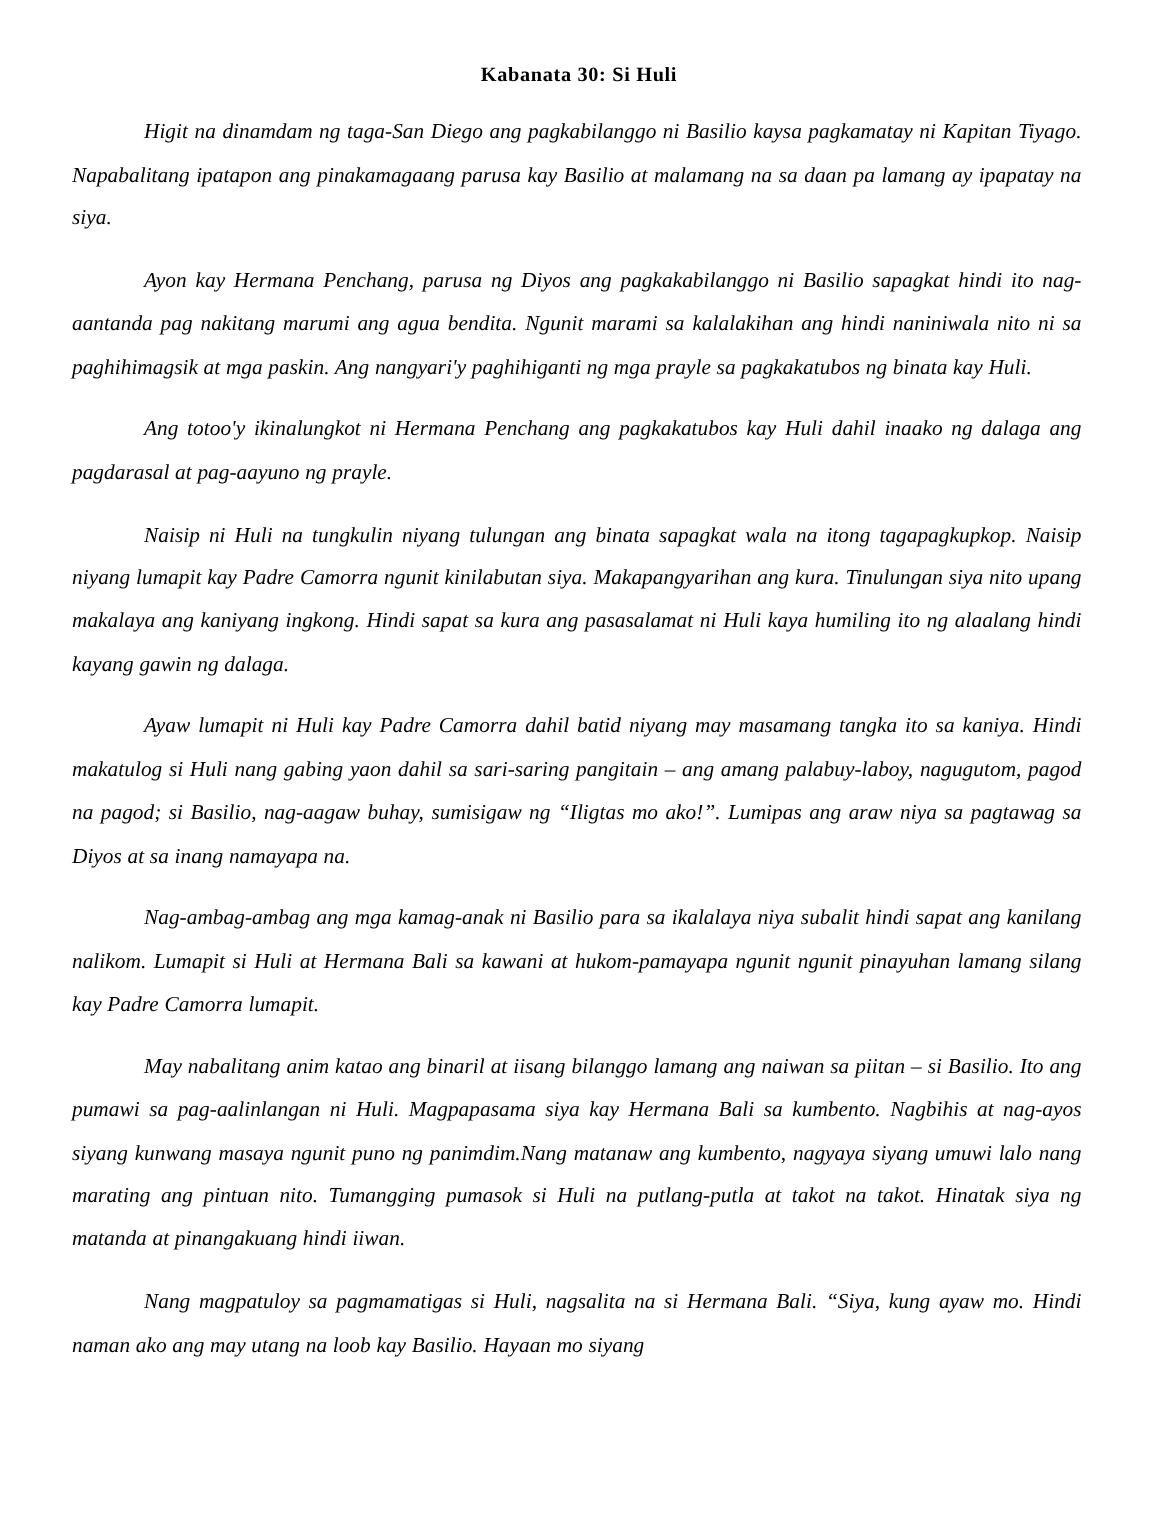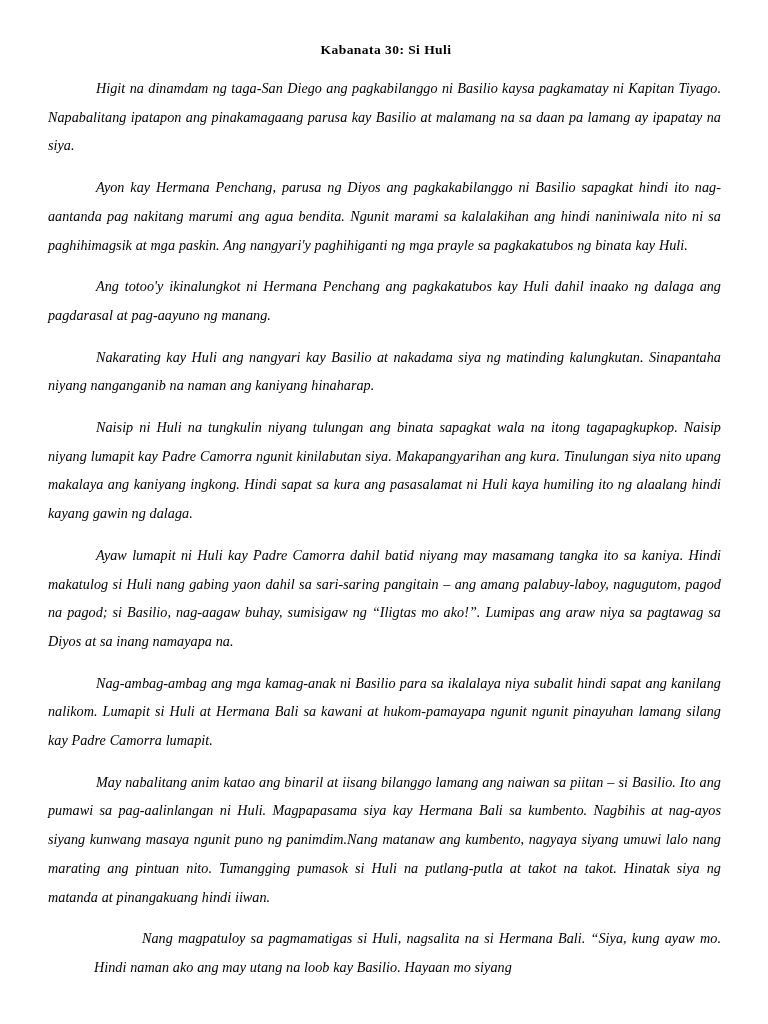--- a/index.html
+++ b/index.html
@@ -45,35 +45,33 @@
     margin: 0 0 13px 0;
     text-indent: 48px;
     letter-spacing: 0.03px;
     word-spacing: 0.2px;
     hyphens: none;
     -webkit-hyphens: none;
   }
 
   .para:last-child {
     margin-bottom: 0;
-    margin-left: 46px;
   }
 </style>
 </head>
 <body>
 
 <div class="page">
 
   <h1 class="doc-title">Kabanata 30: Si Huli</h1>
 
   <div class="body-text">
     <p class="para">Higit na dinamdam ng taga-San Diego ang pagkabilanggo ni Basilio kaysa pagkamatay ni Kapitan Tiyago. Napabalitang ipatapon ang pinakamagaang parusa kay Basilio at malamang na sa daan pa lamang ay ipapatay na siya.</p>
     <p class="para">Ayon kay Hermana Penchang, parusa ng Diyos ang pagkakabilanggo ni Basilio sapagkat hindi ito nag-aantanda pag nakitang marumi ang agua bendita. Ngunit marami sa kalalakihan ang hindi naniniwala nito ni sa paghihimagsik at mga paskin. Ang nangyari'y paghihiganti ng mga prayle sa pagkakatubos ng binata kay Huli.</p>
-    <p class="para">Ang totoo'y ikinalungkot ni Hermana Penchang ang pagkakatubos kay Huli dahil inaako ng dalaga ang pagdarasal at pag-aayuno ng manang.</p>
-    <p class="para">Nakarating kay Huli ang nangyari kay Basilio at nakadama siya ng matinding kalungkutan. Sinapantaha niyang nanganganib na naman ang kaniyang hinaharap.</p>
+    <p class="para">Ang totoo'y ikinalungkot ni Hermana Penchang ang pagkakatubos kay Huli dahil inaako ng dalaga ang pagdarasal at pag-aayuno ng prayle.</p>
     <p class="para">Naisip ni Huli na tungkulin niyang tulungan ang binata sapagkat wala na itong tagapagkupkop. Naisip niyang lumapit kay Padre Camorra ngunit kinilabutan siya. Makapangyarihan ang kura. Tinulungan siya nito upang makalaya ang kaniyang ingkong. Hindi sapat sa kura ang pasasalamat ni Huli kaya humiling ito ng alaalang hindi kayang gawin ng dalaga.</p>
     <p class="para">Ayaw lumapit ni Huli kay Padre Camorra dahil batid niyang may masamang tangka ito sa kaniya. Hindi makatulog si Huli nang gabing yaon dahil sa sari-saring pangitain – ang amang palabuy-laboy, nagugutom, pagod na pagod; si Basilio, nag-aagaw buhay, sumisigaw ng “Iligtas mo ako!”. Lumipas ang araw niya sa pagtawag sa Diyos at sa inang namayapa na.</p>
     <p class="para">Nag-ambag-ambag ang mga kamag-anak ni Basilio para sa ikalalaya niya subalit hindi sapat ang kanilang nalikom. Lumapit si Huli at Hermana Bali sa kawani at hukom-pamayapa ngunit ngunit pinayuhan lamang silang kay Padre Camorra lumapit.</p>
     <p class="para">May nabalitang anim katao ang binaril at iisang bilanggo lamang ang naiwan sa piitan – si Basilio. Ito ang pumawi sa pag-aalinlangan ni Huli. Magpapasama siya kay Hermana Bali sa kumbento. Nagbihis at nag-ayos siyang kunwang masaya ngunit puno ng panimdim.Nang matanaw ang kumbento, nagyaya siyang umuwi lalo nang marating ang pintuan nito. Tumangging pumasok si Huli na putlang-putla at takot na takot. Hinatak siya ng matanda at pinangakuang hindi iiwan.</p>
     <p class="para">Nang magpatuloy sa pagmamatigas si Huli, nagsalita na si Hermana Bali. “Siya, kung ayaw mo. Hindi naman ako ang may utang na loob kay Basilio. Hayaan mo siyang</p>
   </div>
 
 </div>
 
 </body></html>

